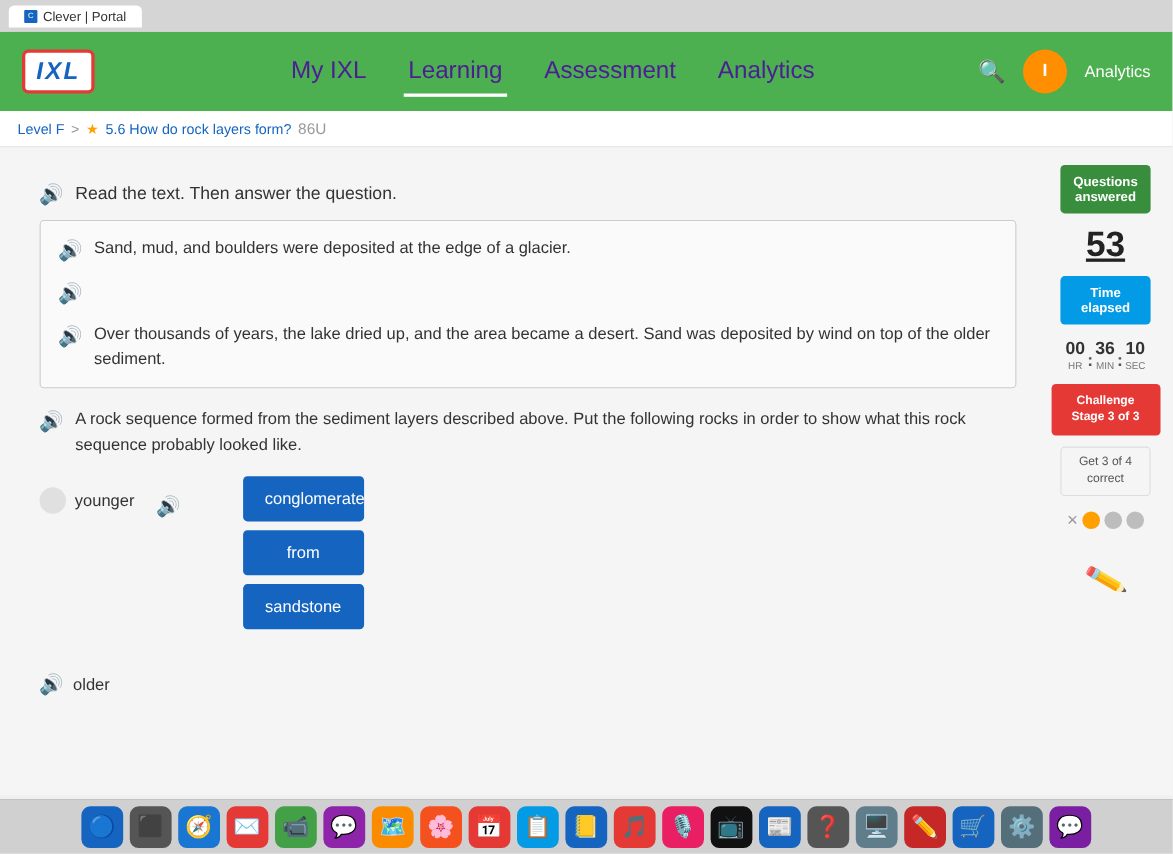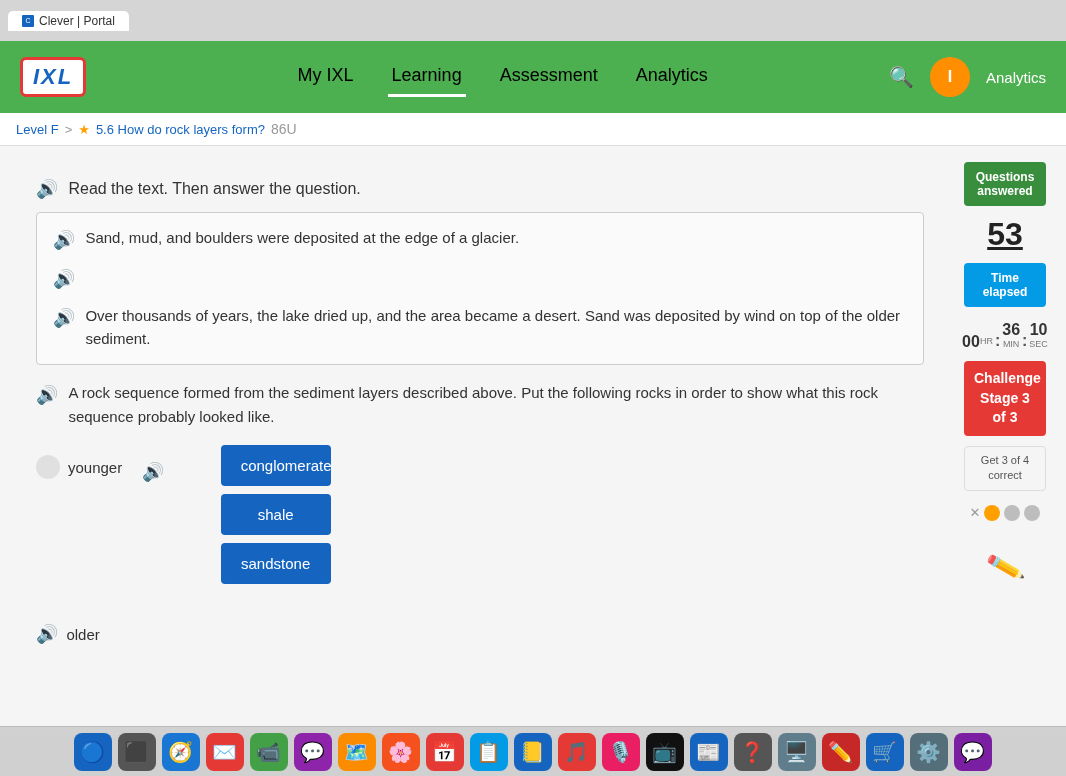--- a/index.html
+++ b/index.html
@@ -26,23 +26,23 @@
       letter-spacing: 2px;
       font-style: italic;
     }
     .nav-links {
       display: flex;
       gap: 30px;
       flex: 1;
       justify-content: center;
     }
     .nav-link {
-      color: #000000;
+      color: #4c1d95;
       text-decoration: none;
-      font-size: 18px;
+      font-size: 22px;
       font-weight: 500;
       padding: 8px 4px;
       cursor: pointer;
     }
     .nav-link.active {
       border-bottom: 3px solid white;
     }
     .nav-right {
       display: flex;
       align-items: center;
@@ -232,22 +232,22 @@
       margin-bottom: 2px;
     }
     .time-colon { font-size: 16px; font-weight: bold; color: #555; margin-bottom: 1px; }
 
     .challenge-box {
       background: #e53935;
       color: white;
       border-radius: 4px;
       padding: 8px 10px;
       text-align: center;
-      width: 82px;
-      font-size: 14px;
+      width: 99px;
+      font-size: 11px;
       font-weight: bold;
       line-height: 1.4;
     }
 
     .get-correct-box {
       background: #f5f5f5;
       border: 1px solid #ddd;
       border-radius: 4px;
       padding: 6px 8px;
       text-align: center;
@@ -299,21 +299,21 @@
       display: flex;
       align-items: center;
       justify-content: center;
       font-size: 20px;
       cursor: pointer;
     }
 
     
     .top-bar {
       background: #d5d5d5;
-      height: 41px;
+      height: 29px;
       display: flex;
       align-items: center;
       padding: 0 8px;
       gap: 8px;
       font-size: 12px;
       color: #333;
     }
     .top-bar-tab {
       background: white;
       padding: 3px 14px;
@@ -427,40 +427,40 @@
         <div class="label-item">
           <span class="speaker-icon">🔊</span>
           <span>older</span>
         </div>
       </div>
 
       <div style="display:flex; align-items:flex-start; gap:16px;">
         <span class="speaker-icon" style="margin-top:16px;">🔊</span>
         <div class="drop-zone">
           <div class="drag-card">conglomerate</div>
-          <div class="drag-card">shale</div>
+          <div class="drag-card">from</div>
           <div class="drag-card">sandstone</div>
         </div>
       </div>
     </div>
 
   </div>
 
   <div class="right-panel">
 
     <div class="questions-answered-box">
       <span>Questions answered</span>
     </div>
     <div class="questions-count">53</div>
 
     <div class="time-elapsed-box">
       <span>Time elapsed</span>
     </div>
     <div class="time-display">
-      <div style="display:flex;flex-direction:row;align-items:center;">
+      <div style="display:flex;flex-direction:column;align-items:center;">
         <span class="time-val">00</span>
         <span class="time-label">HR</span>
       </div>
       <span class="time-colon">:</span>
       <div style="display:flex;flex-direction:column;align-items:center;">
         <span class="time-val">36</span>
         <span class="time-label">MIN</span>
       </div>
       <span class="time-colon">:</span>
       <div style="display:flex;flex-direction:column;align-items:center;">

